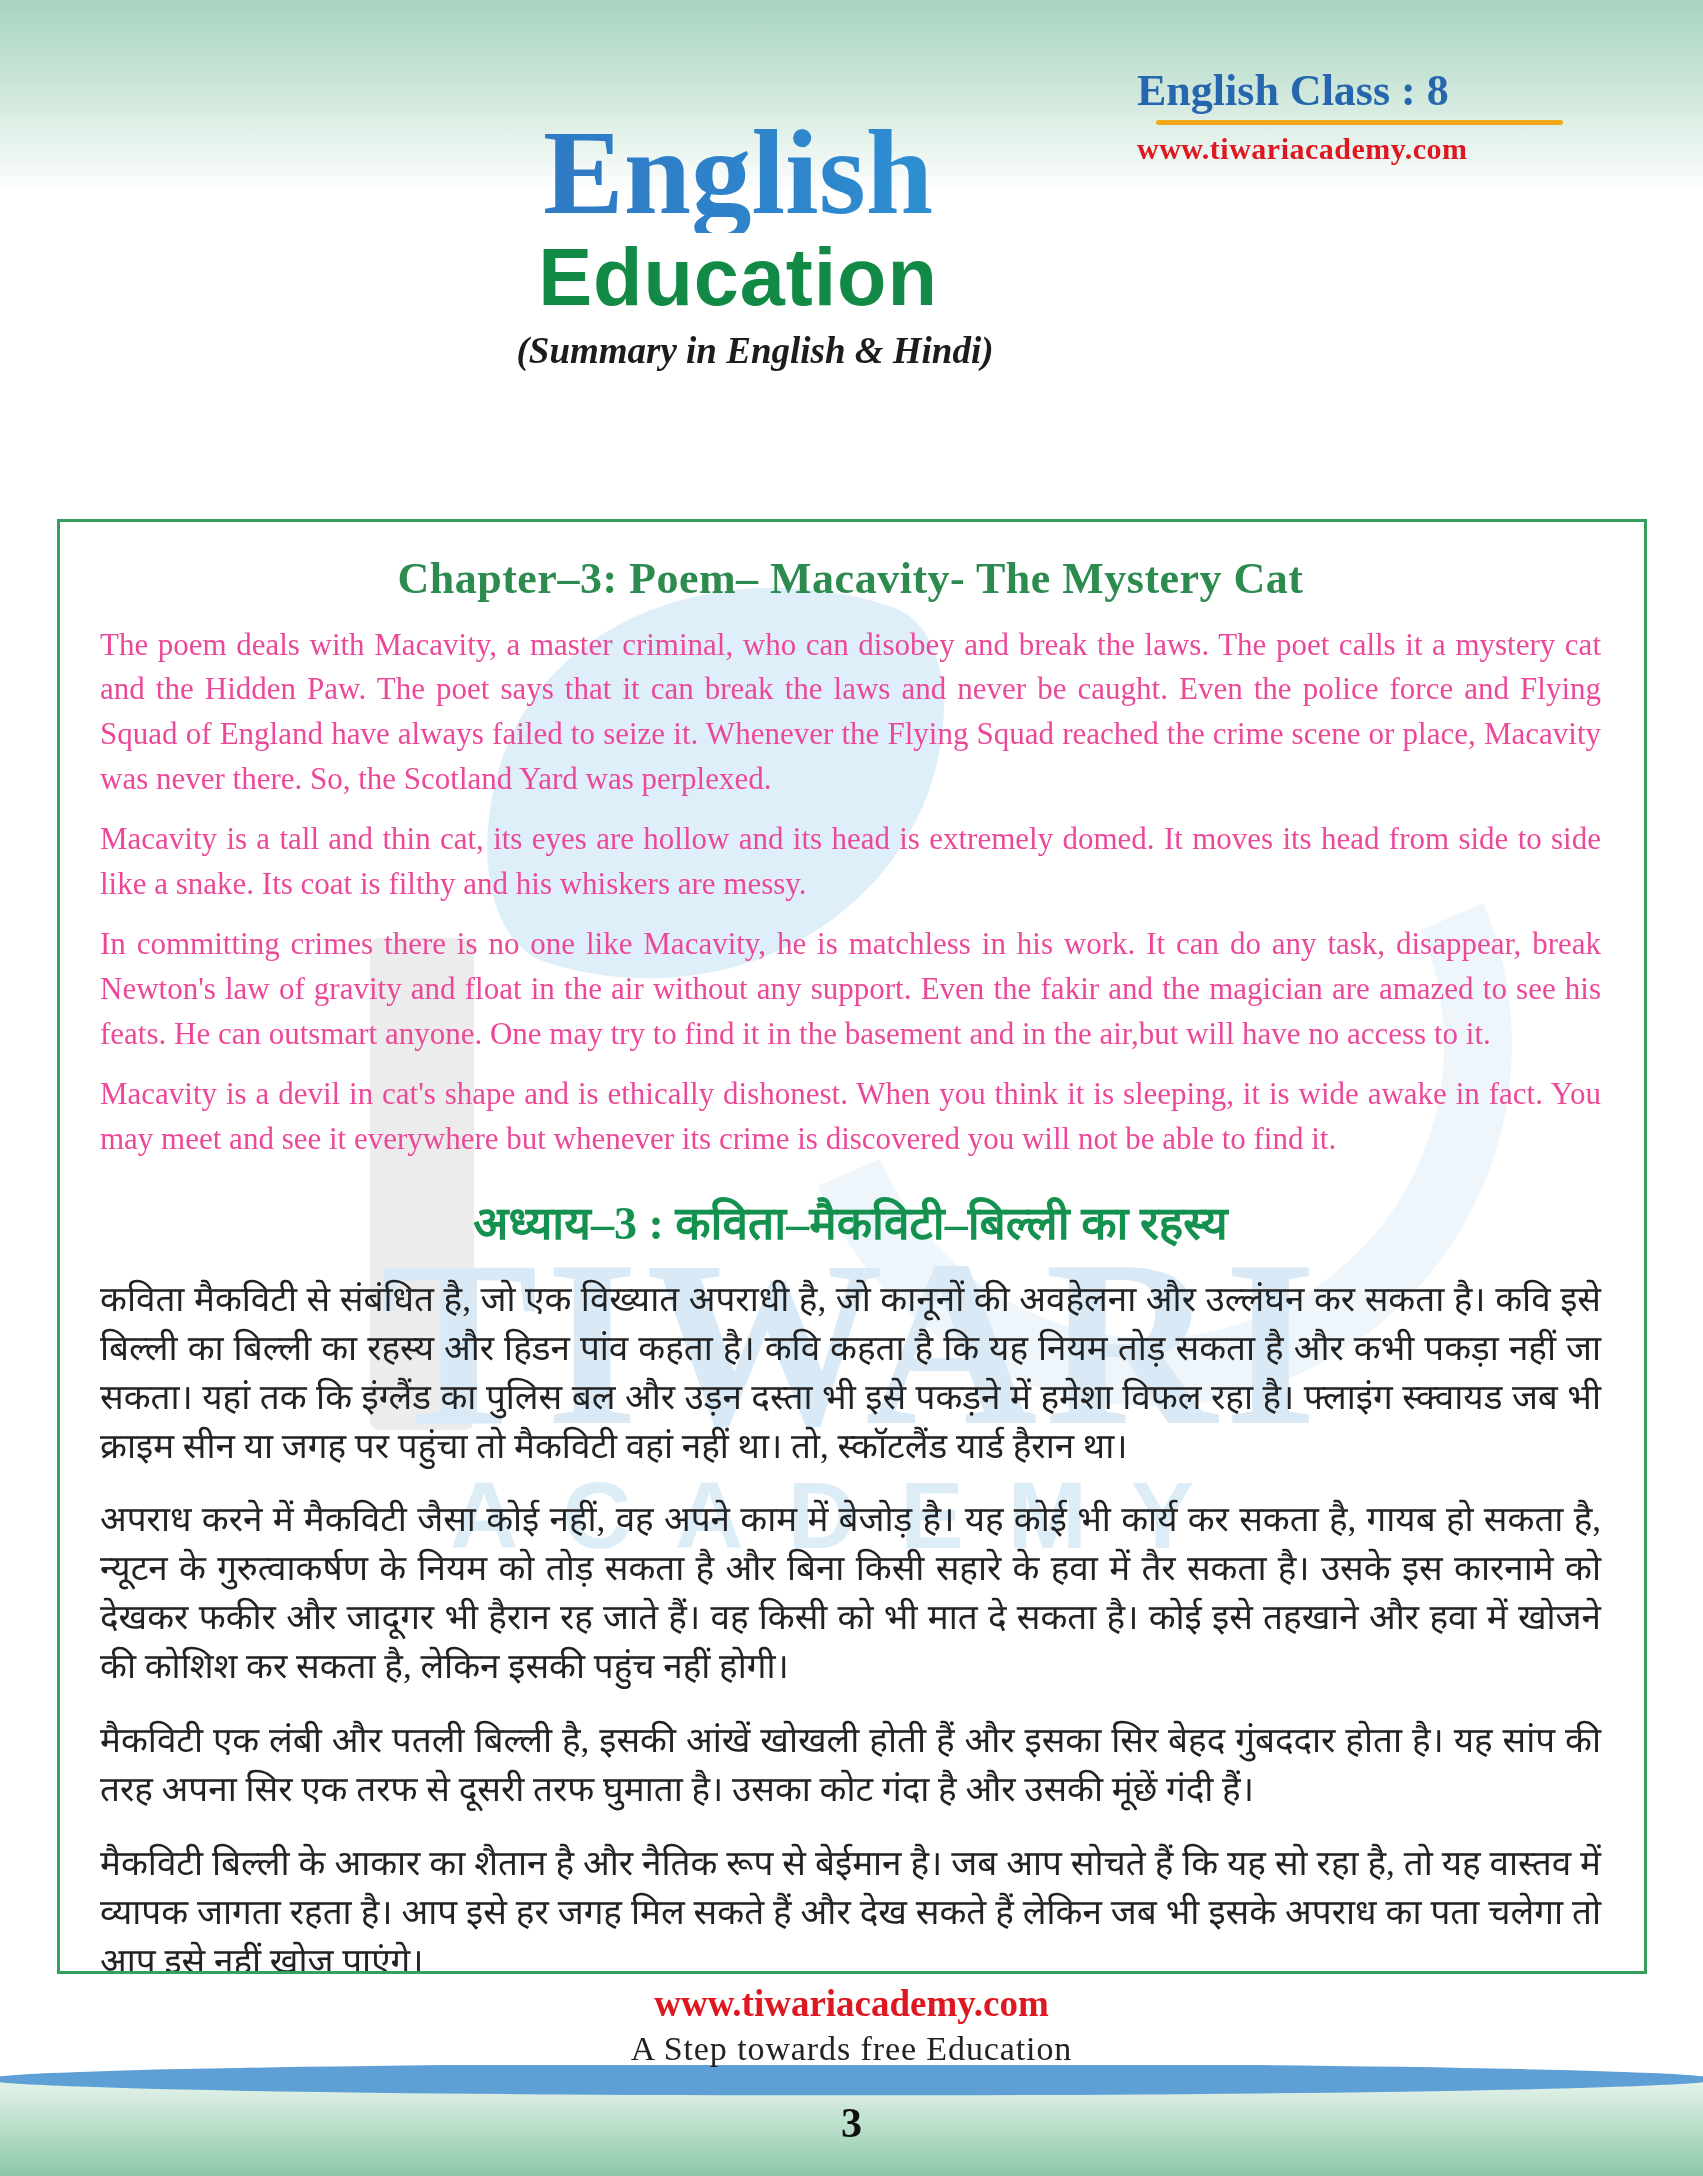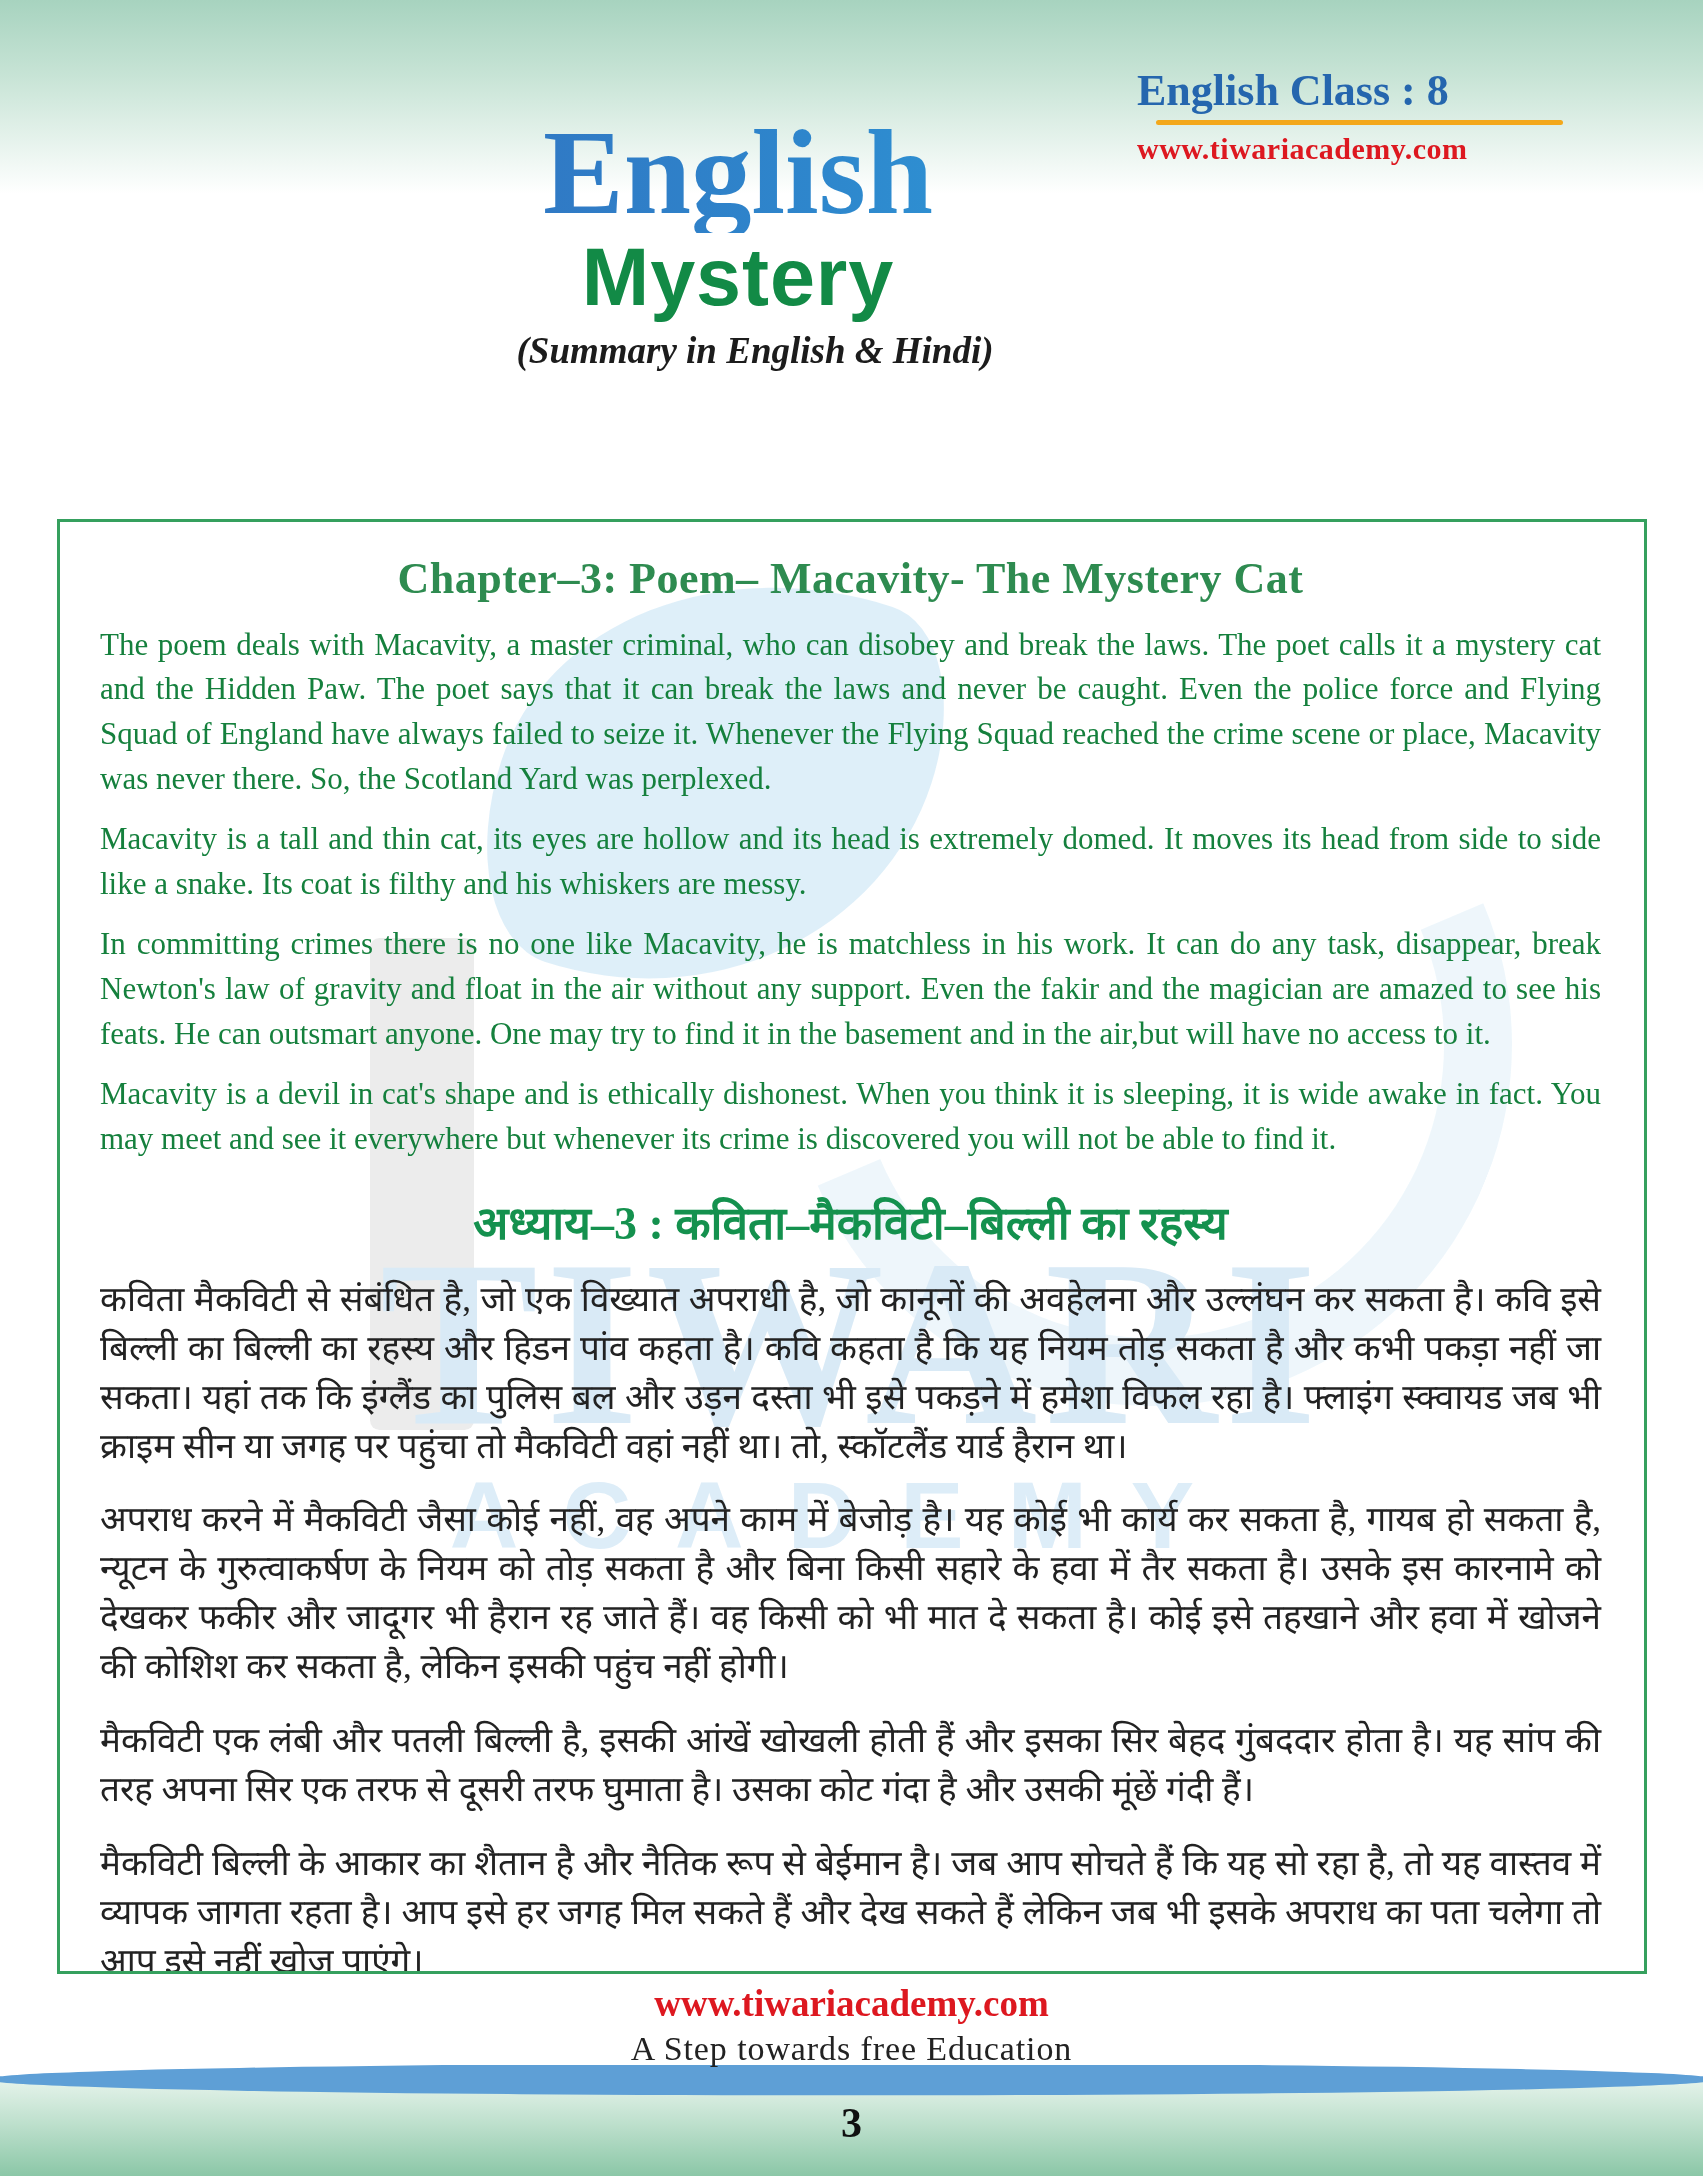--- a/index.html
+++ b/index.html
@@ -78,21 +78,21 @@
     color:#ddedf8;letter-spacing:44px;
   }
   .content-inner{position:relative;z-index:1;padding:21px 43px 0 40px;}
   .chapter-en{
     margin:9.5px 0 19px 0;text-align:center;
     font-family:"Liberation Serif", serif;font-weight:bold;font-size:44px;color:#2e8b50;
     letter-spacing:0.5px;
   }
   p.en{
     margin:0 0 15px 0;text-align:justify;
-    font-family:"Liberation Serif", serif;font-size:31px;line-height:1.45;color:#15803d;
+    font-family:"Liberation Serif", serif;font-size:31px;line-height:1.45;color:#ec4899;
   }
   .chapter-hi{
     margin:28px 0 23px 0;text-align:center;
     font-family:"Liberation Serif", serif;font-weight:bold;font-size:46px;color:#14914e;
   }
   p.hi{
     margin:0 0 24.6px 0;text-align:justify;
     font-family:"Liberation Serif", serif;font-size:35px;line-height:1.40;color:#222222;
   }
   
@@ -128,21 +128,21 @@
   <div class="top-gradient"></div>
 
   <div class="header-right">
     <div class="class-label">English Class : 8</div>
     <div class="orange-rule"></div>
     <div class="header-site">www.tiwariacademy.com</div>
   </div>
 
   <div class="masthead">
     <div class="subject-title">English</div>
-    <div class="book-title">Mystery</div>
+    <div class="book-title">Education</div>
     <div class="subtitle">(Summary in English &amp; Hindi)</div>
   </div>
 
   <div class="content-box">
 
     <div class="watermark">
       <div class="wm-leaf"></div>
       <div class="wm-ring"></div>
       <div class="wm-stem"></div>
       <div class="wm-word-top">TIWARI</div>

